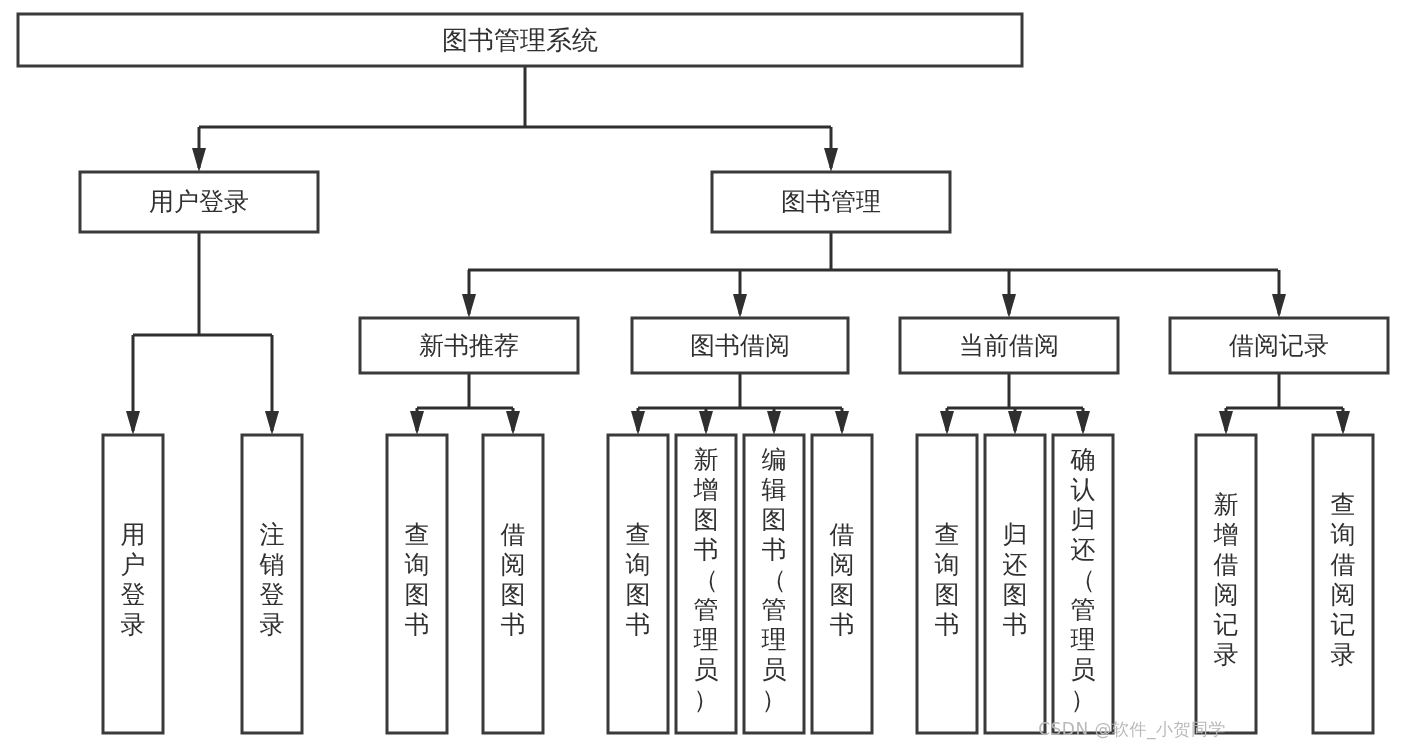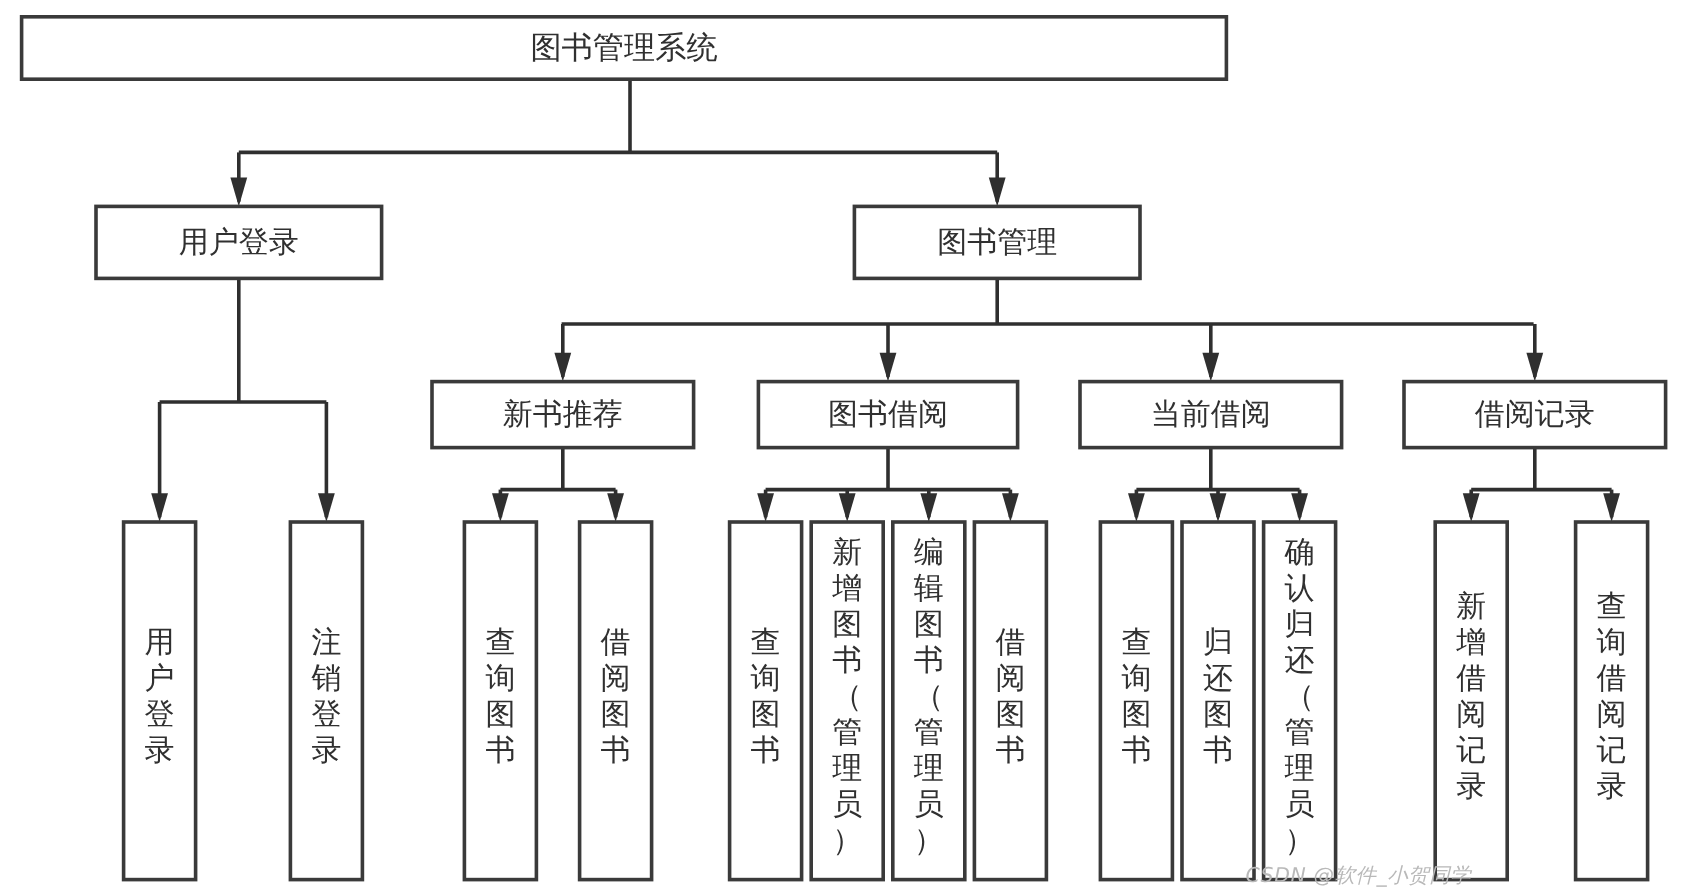--- a/index.html
+++ b/index.html
@@ -66,21 +66,20 @@
   .watermark {
     position: absolute;
     right: 12px;
     bottom: 6px;
     font-family: "DejaVu Sans", "Liberation Sans", sans-serif;
     font-size: 17px;
     color: #b9b9b9;
     white-space: nowrap;
     letter-spacing: 0.5px;
     user-select: none;
-    font-style: italic;
   }
 </style>
 </head>
 <body>
 
 <div id="diagram-root">
   <svg class="diagram" viewBox="0 0 1405 747" xmlns="http://www.w3.org/2000/svg">
     <g id="connectors-layer">
         <line x1="525" y1="66" x2="525" y2="127" class="connector"></line>
         <line x1="199" y1="127" x2="831" y2="127" class="connector"></line>

